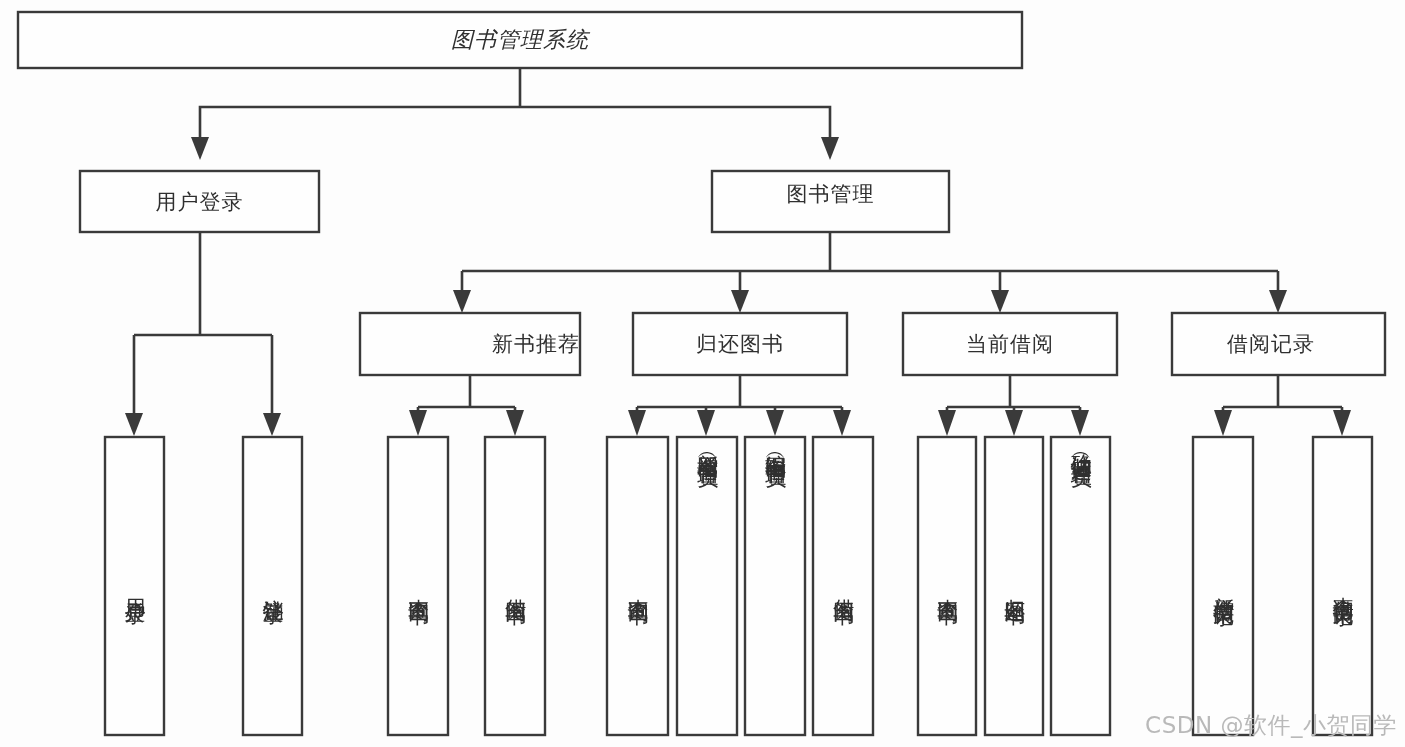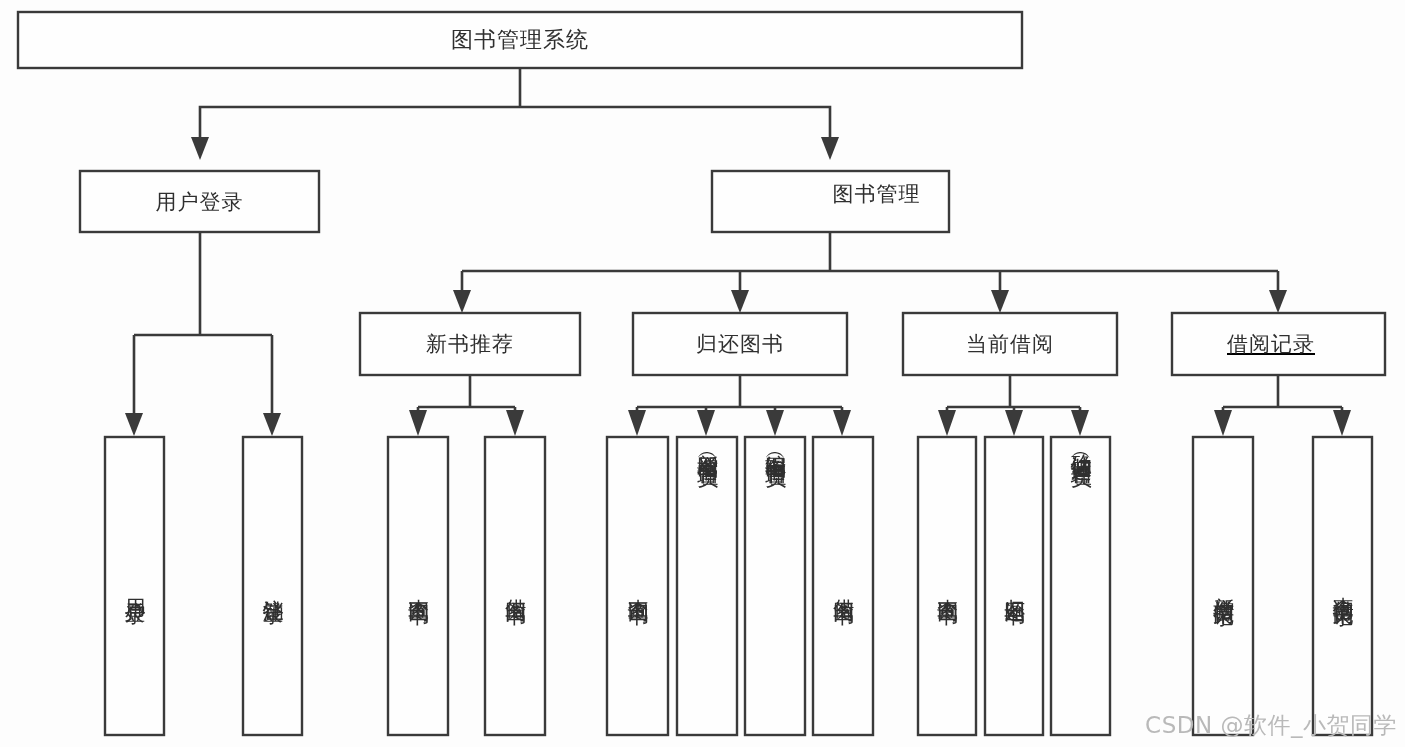--- a/index.html
+++ b/index.html
@@ -156,45 +156,45 @@
 
     <rect class="node-box" x="918" y="437" width="58" height="298"></rect>
     <rect class="node-box" x="985" y="437" width="58" height="298"></rect>
     <rect class="node-box" x="1051" y="437" width="59" height="298"></rect>
 
     <rect class="node-box" x="1193" y="437" width="60" height="298"></rect>
     <rect class="node-box" x="1313" y="437" width="59" height="298"></rect>
 
   </svg>
 
-  <div class="horiz-label-wrap" style="left:18px; top:12px; width:1004px; height:56px;">
+  <div class="horiz-label-wrap" style="left:18px; top:12px; width:1004px; height:56px;font-style:italic;">
     <span class="horiz-label root-label">图书管理系统</span>
   </div>
 
   <div class="horiz-label-wrap" style="left:80px; top:171px; width:239px; height:61px;">
     <span class="horiz-label">用户登录</span>
   </div>
 
-  <div class="horiz-label-wrap" style="left:728px; top:171px; width:237px; height:46px;padding-left:30px;">
+  <div class="horiz-label-wrap" style="left:712px; top:171px; width:237px; height:46px;">
     <span class="horiz-label">图书管理</span>
   </div>
 
-  <div class="horiz-label-wrap" style="left:360px; top:313px; width:220px; height:62px;">
+  <div class="horiz-label-wrap" style="left:360px; top:313px; width:220px; height:62px;justify-content:flex-end;">
     <span class="horiz-label">新书推荐</span>
   </div>
 
   <div class="horiz-label-wrap" style="left:633px; top:313px; width:214px; height:62px;">
     <span class="horiz-label">归还图书</span>
   </div>
 
   <div class="horiz-label-wrap" style="left:903px; top:313px; width:214px; height:62px;">
     <span class="horiz-label">当前借阅</span>
   </div>
 
-  <div class="horiz-label-wrap" style="left:1172px; top:313px; width:198px; height:62px;text-decoration:underline;">
+  <div class="horiz-label-wrap" style="left:1172px; top:313px; width:198px; height:62px;">
     <span class="horiz-label">借阅记录</span>
   </div>
 
   <div class="vert-label-wrap" style="left:105px; top:437px; width:59px; height:298px;">
     <span class="vert-label">用户登录</span>
   </div>
   <div class="vert-label-wrap" style="left:243px; top:437px; width:59px; height:298px;">
     <span class="vert-label">注销登录</span>
   </div>
 

